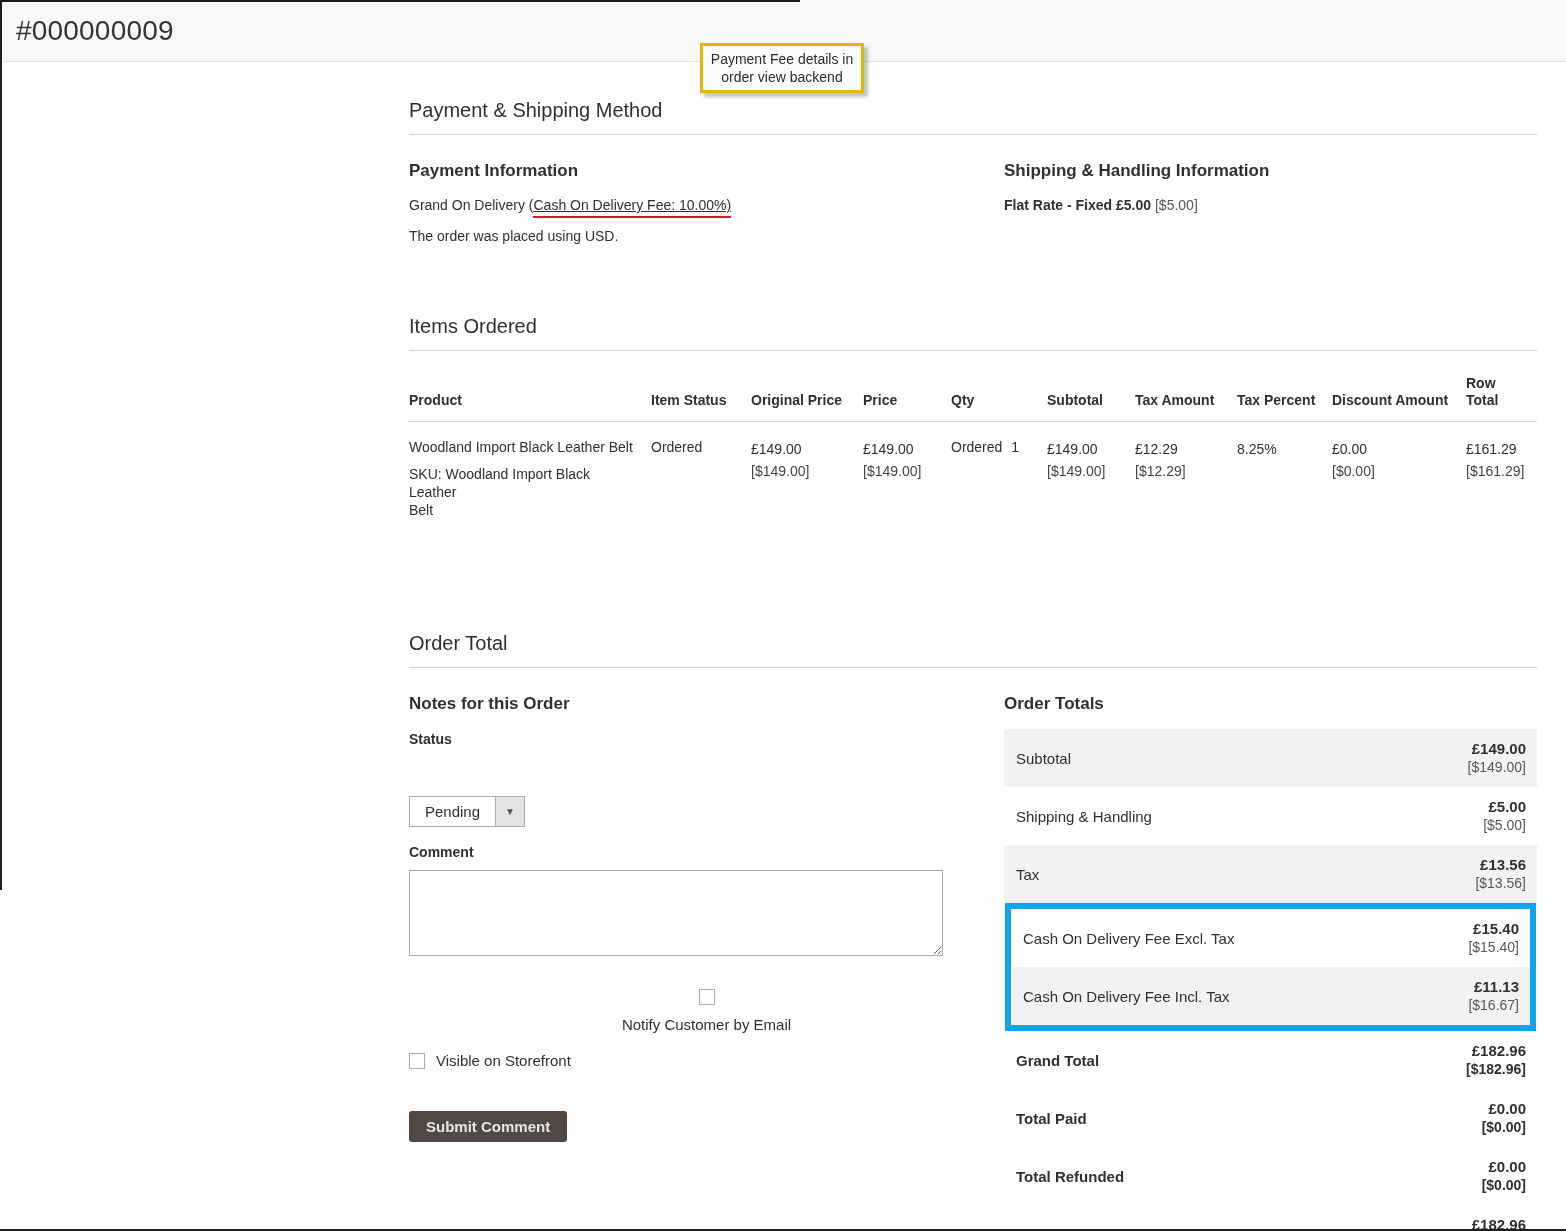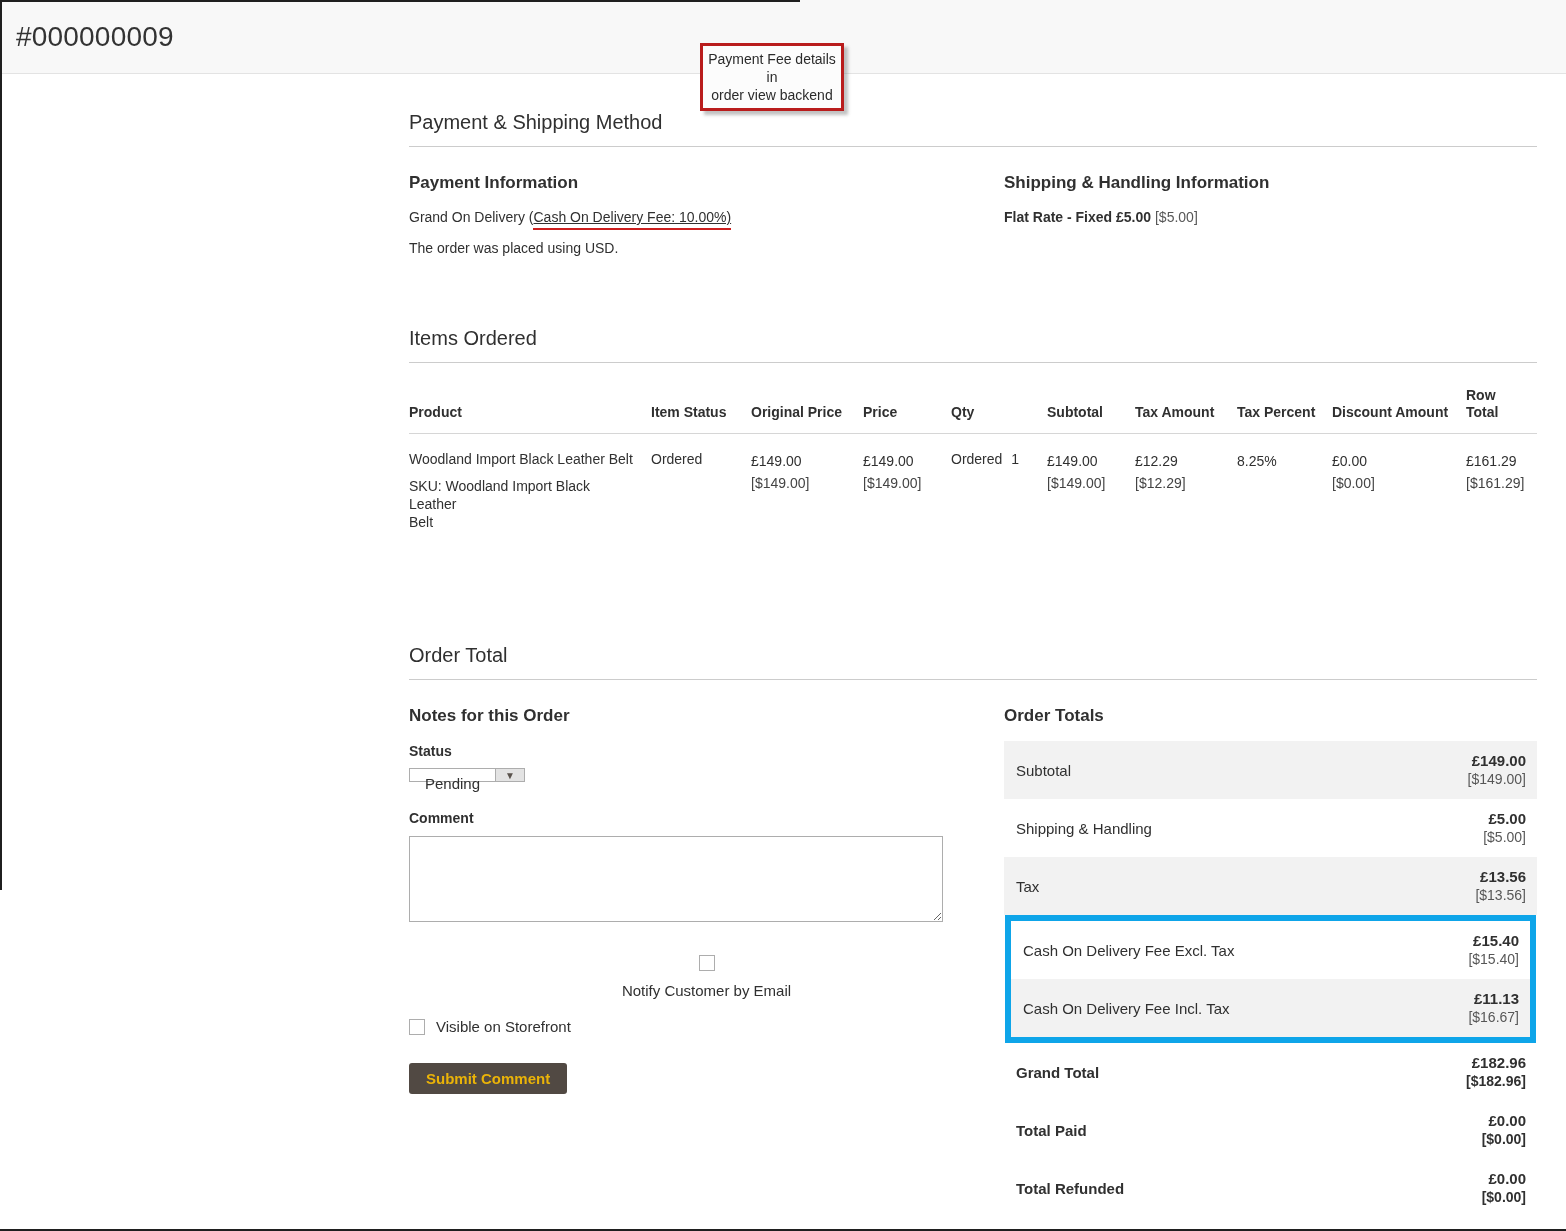--- a/index.html
+++ b/index.html
@@ -8,36 +8,36 @@
     width:1566px; height:1231px; position:relative; overflow:hidden;
     background:#fff; font-family:"Liberation Sans", sans-serif; color:#303030;
   }
   
   .frame-top { position:absolute; top:0; left:0; width:800px; height:2px; background:#1f1f1f; z-index:30; }
   .frame-left { position:absolute; top:0; left:0; width:2px; height:890px; background:#1f1f1f; z-index:30; }
   .frame-bottom { position:absolute; bottom:0; left:0; width:100%; height:2px; background:#1f1f1f; z-index:30; }
 
   
   header {
-    height:74px; background:#f8f8f8; border-bottom:1px solid #e3e3e3;
+    height:62px; background:#f8f8f8; border-bottom:1px solid #e3e3e3;
     display:flex; align-items:center; padding:0 20px 0 16px;
   }
   .page-title { font-size:28px; font-weight:400; color:#333; margin:0; letter-spacing:.2px; }
   .actions { margin-left:auto; display:flex; align-items:center; gap:46px; }
   .action { font-size:16px; color:#333; cursor:pointer; white-space:nowrap; }
   .action .arrow { margin-right:8px; font-size:17px; color:#333; }
   .edit-btn {
     background:#eb5202; color:#fff; border:none; border-radius:1px;
     font-family:inherit; font-size:15px; font-weight:700; padding:13px 16px; cursor:pointer;
   }
 
   
   .annotation {
-    position:absolute; left:700px; top:43px; width:144px; z-index:40;
-    background:#fcfcfc; border:3px solid #b91c1c; text-align:center;
+    position:absolute; left:700px; top:43px; width:164px; z-index:40;
+    background:#fcfcfc; border:3px solid #eab308; text-align:center;
     font-size:14px; line-height:18px; color:#2b2b2b; padding:4px 2px;
     box-shadow:4px 4px 3px rgba(120,120,120,.45);
   }
 
   
   .content { margin:0 29px 0 409px; }
   .section-title { font-size:20px; font-weight:400; color:#303030; margin:0; }
   .rule { border:none; border-top:1px solid #ccc; margin:12px 0 0; }
   .two-col { display:grid; grid-template-columns:595px 1fr; }
   .sub-title { font-size:17px; font-weight:700; color:#303030; margin:26px 0 15px; }
@@ -59,40 +59,40 @@
   td.product-cell { padding-right:32px; }
   .money-l1 { line-height:22px; }
   .money-l2 { line-height:22px; color:#444; }
   .sku-block { margin-top:9px; }
   .sku-block span { display:block; }
   .qty-val { margin-left:9px; }
 
   
   .field-label { display:block; font-size:14px; font-weight:700; color:#303030; margin:17px 0 9px; }
   .select {
-    display:inline-flex; border:1px solid #adadad; background:#fff; height:14px; cursor:pointer;
+    display:inline-flex; border:1px solid #adadad; background:#fff; height:31px; cursor:pointer;margin-top:40px;
   }
   .select-value { padding:0 15px; line-height:29px; font-size:15px; color:#303030; }
   .select-arrow {
     width:29px; background:#e3e3e3; border-left:1px solid #adadad; color:#5a534d;
     display:flex; align-items:center; justify-content:center; font-size:10px;
   }
   textarea.comment {
     width:534px; height:86px; border:1px solid #adadad; background:#fff;
     font-family:inherit; font-size:14px; padding:6px 8px; margin-top:1px; resize:both;
   }
   .checkbox-row { display:flex; align-items:center; gap:11px; font-size:15px; color:#303030; cursor:pointer; }
   .cb-1 { margin-top:29px;flex-direction:column; }
   .cb-2 { margin-top:19px; }
   .checkbox-row input {
     appearance:none; -webkit-appearance:none; width:16px; height:16px; margin:0;
     border:1px solid #adadad; background:#fff; cursor:pointer;
   }
   .submit-btn {
-    margin-top:28px; background:#514943; color:#eab308; border:none; border-radius:3px;
+    margin-top:42px; background:#514943; color:#e5e5e5; border:none; border-radius:3px;
     font-family:inherit; font-size:15px; font-weight:700; padding:7px 17px; cursor:pointer;
   }
 
   
   .totals { padding-left:0; }
   .trow {
     display:flex; justify-content:space-between; align-items:center;
     min-height:58px; padding:8px 11px 8px 12px;
   }
   .trow.shaded { background:#f2f2f2; }

